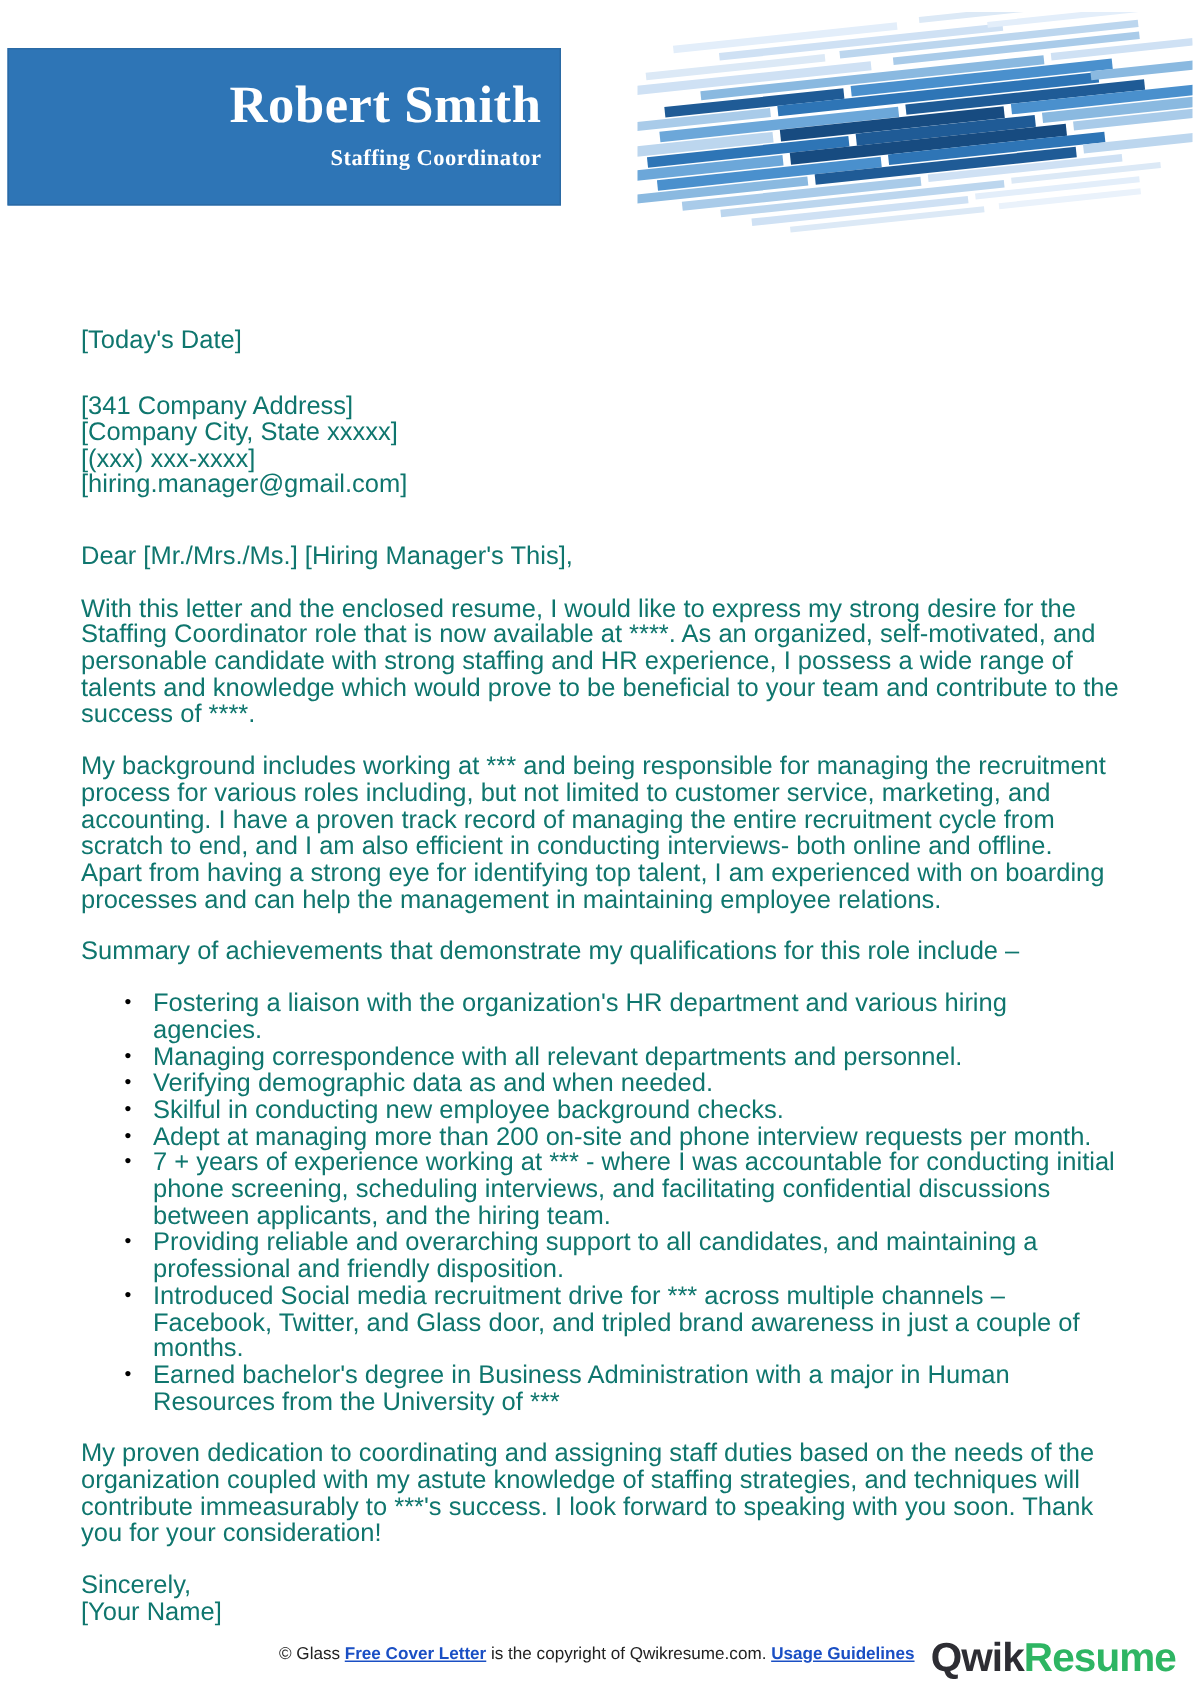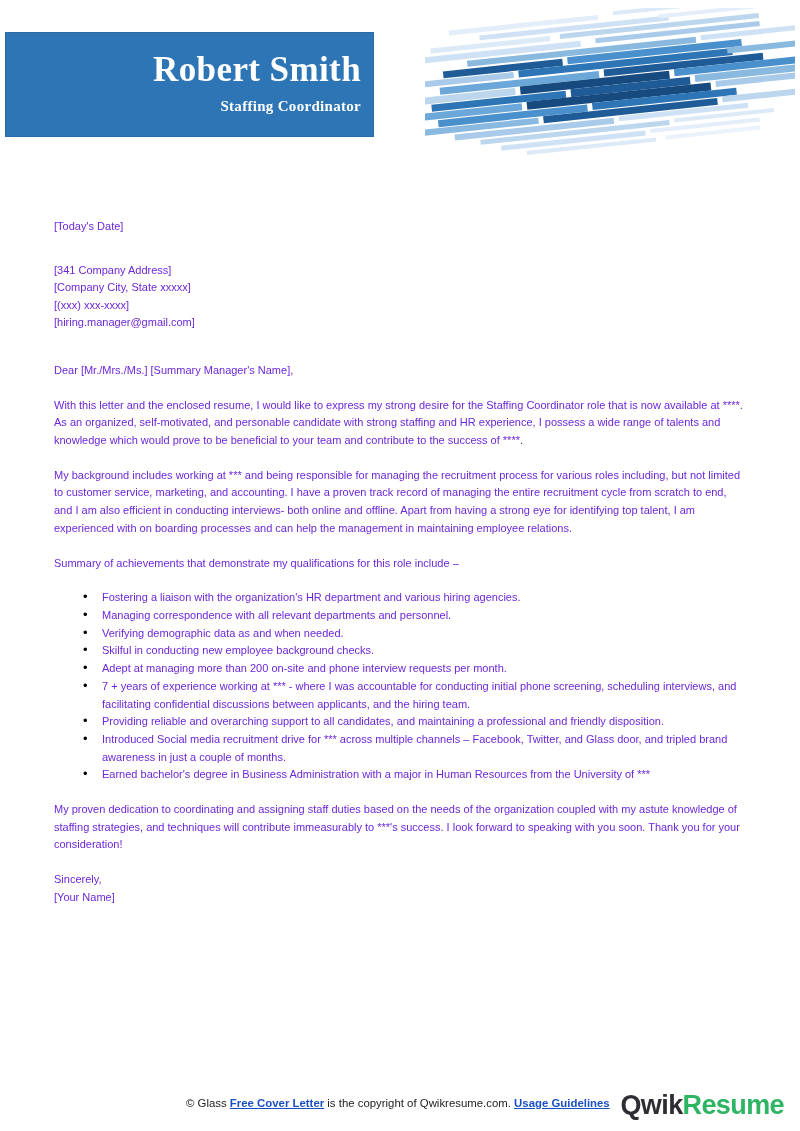--- a/index.html
+++ b/index.html
@@ -66,22 +66,22 @@
     height: 150px;
   }
   .banner-art svg { display: block; width: 100%; height: 100%; }
 
   
   .letter {
     position: absolute;
     left: 54px;
     top: 218px;
     width: 692px;
-    color: #6d28d9;
-    font-size: 11px;
+    color: #0f766e;
+    font-size: 17px;
     line-height: 17.6px;
   }
   .gap-sm { height: 17px; }
   .gap-md { height: 26px; }
   .gap-lg { height: 30px; }
 
   .addr-line { margin: 0; line-height: 17.6px; }
 
   .para {
     margin: 0;
@@ -218,21 +218,21 @@
 
     <div class="gap-md"></div>
 
     <div class="addr-line">[341 Company Address]</div>
     <div class="addr-line">[Company City, State xxxxx]</div>
     <div class="addr-line">[(xxx) xxx-xxxx]</div>
     <div class="addr-line">[hiring.manager@gmail.com]</div>
 
     <div class="gap-lg"></div>
 
-    <p class="para">Dear [Mr./Mrs./Ms.] [Summary Manager's Name],</p>
+    <p class="para">Dear [Mr./Mrs./Ms.] [Hiring Manager's This],</p>
 
     <div class="gap-sm"></div>
 
     <p class="para">With this letter and the enclosed resume, I would like to express my strong desire for the Staffing Coordinator role that is now available at ****. As an organized, self-motivated, and personable candidate with strong staffing and HR experience, I possess a wide range of talents and knowledge which would prove to be beneficial to your team and contribute to the success of ****.</p>
 
     <div class="gap-sm"></div>
 
     <p class="para">My background includes working at *** and being responsible for managing the recruitment process for various roles including, but not limited to customer service, marketing, and accounting. I have a proven track record of managing the entire recruitment cycle from scratch to end, and I am also efficient in conducting interviews- both online and offline. Apart from having a strong eye for identifying top talent, I am experienced with on boarding processes and can help the management in maintaining employee relations.</p>
 
     <div class="gap-sm"></div>

